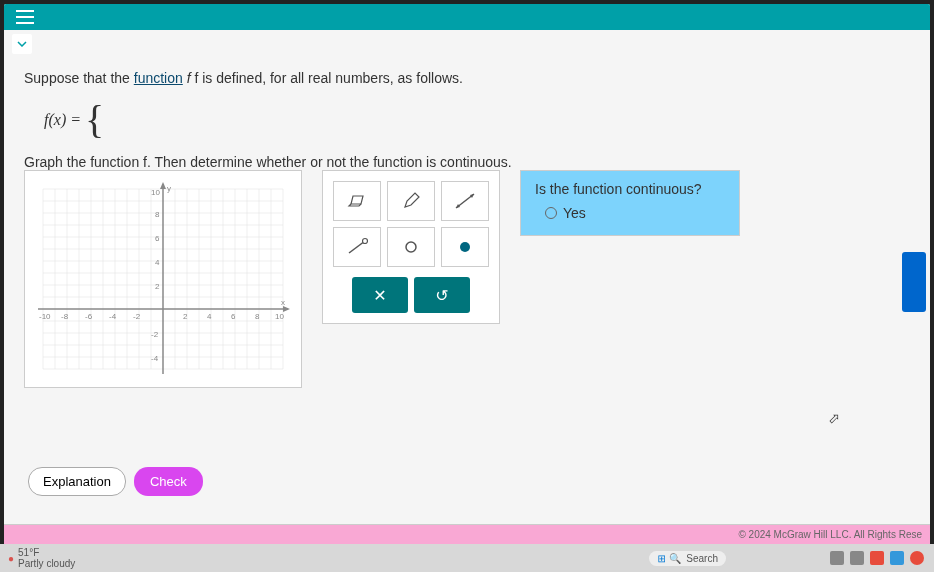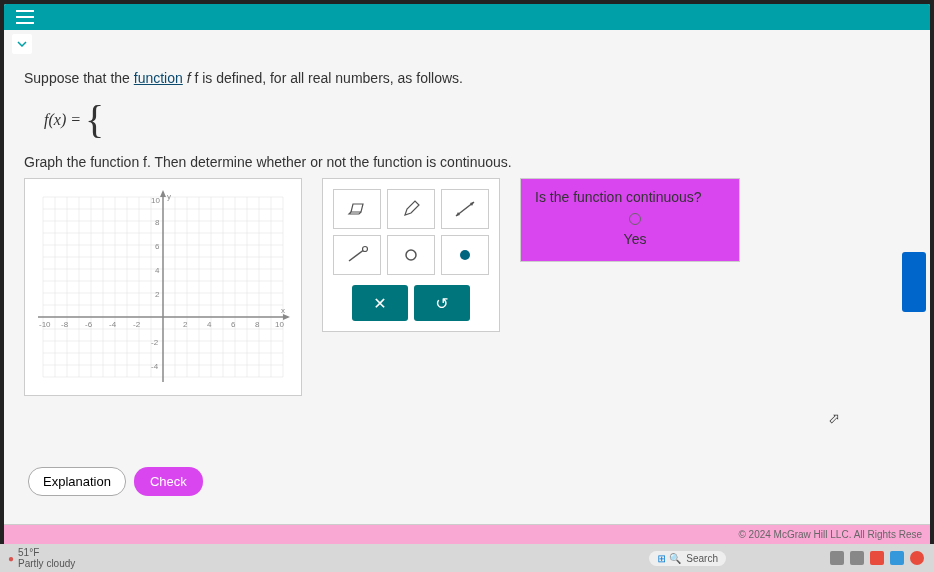--- a/index.html
+++ b/index.html
@@ -8,33 +8,33 @@
     .header { background: #00a0a8; color: white; padding: 6px 12px; display: flex; align-items: center; gap: 10px; font-size: 12px; font-weight: bold; }
     .menu-icon { width: 18px; height: 14px; display: flex; flex-direction: column; justify-content: space-between; cursor: pointer; }
     .menu-icon span { height: 2px; background: white; display: block; }
     .collapse-btn { width: 20px; height: 20px; background: white; color: #00a0a8; display: flex; align-items: center; justify-content: center; margin: 4px 8px; cursor: pointer; border-radius: 2px; font-size: 12px; }
     .content { padding: 12px 20px; color: #333; }
     .problem-text { font-size: 14px; margin-bottom: 14px; }
     .underline-link { text-decoration: underline; color: #0c4a6e; }
     .formula { margin: 10px 0 14px 20px; font-family: 'Times New Roman', serif; font-size: 16px; font-style: italic; display: flex; align-items: center; }
     .brace { font-size: 40px; font-style: normal; margin: 0 4px; line-height: 1; }
     .pieces { display: flex; flex-direction: column; gap: 4px; font-size: 15px; }
-    .instruction { font-size: 14px; margin-bottom: 8px; }
+    .instruction { font-size: 14px; margin-bottom: 0; }
     .work-area { display: flex; gap: 20px; align-items: flex-start; }
     .graph-box { border: 1px solid #ccc; padding: 8px; background: white; }
     .graph { width: 260px; height: 200px; position: relative; }
     .graph svg { width: 100%; height: 100%; }
     .tool-panel { border: 1px solid #ccc; background: white; padding: 10px; }
     .tool-grid { display: grid; grid-template-columns: repeat(3, 48px); gap: 6px; margin-bottom: 10px; }
     .tool-btn { width: 48px; height: 40px; border: 1px solid #ccc; background: white; display: flex; align-items: center; justify-content: center; cursor: pointer; font-size: 16px; }
     .tool-actions { display: flex; gap: 6px; justify-content: center; }
     .action-btn { width: 56px; height: 36px; background: #00757b; color: white; border: none; display: flex; align-items: center; justify-content: center; cursor: pointer; font-size: 16px; border-radius: 3px; }
-    .question-box { border: 1px solid #ccc; background: #d946ef; padding: 10px 14px; font-size: 14px; min-width: 220px; }
+    .question-box { border: 1px solid #ccc; background: #7dd3fc; padding: 10px 14px; font-size: 14px; min-width: 220px; }
     .question-box .q-title { margin-bottom: 8px; }
-    .radio-opt { display: flex; align-items: center; gap: 6px; margin: 4px 0 4px 10px; cursor: pointer; flex-direction: column; }
+    .radio-opt { display: flex; align-items: center; gap: 6px; margin: 4px 0 4px 10px; cursor: pointer; }
     .radio-circle { width: 12px; height: 12px; border: 1.5px solid #666; border-radius: 50%; }
     .side-btn { position: absolute; right: 4px; top: 248px; width: 24px; height: 60px; background: #0066cc; border-radius: 3px; }
     .bottom-buttons { position: absolute; bottom: 40px; left: 24px; display: flex; gap: 8px; }
     .exp-btn { padding: 6px 14px; border: 1px solid #aaa; border-radius: 14px; background: white; font-size: 13px; cursor: pointer; }
     .check-btn { padding: 6px 16px; border: none; border-radius: 14px; background: #d946ef; color: white; font-size: 13px; font-weight: normal; cursor: pointer; }
     .footer-bar { position: absolute; bottom: 28px; left: 4px; right: 4px; background: #f9a8d4; padding: 4px 8px; font-size: 10px; color: #666; text-align: right; border-top: 1px solid #ccc; }
     .taskbar { position: absolute; bottom: 0; left: 0; right: 0; height: 28px; background: #d8d8d8; display: flex; align-items: center; padding: 0 8px; gap: 12px; font-size: 10px; color: #555; }
     .weather { display: flex; align-items: center; gap: 4px; }
     .search-box { display: flex; align-items: center; gap: 4px; background: #eee; padding: 2px 8px; border-radius: 10px; margin-left: auto; margin-right: 200px; }
     .tray-icons { display: flex; gap: 6px; align-items: center; position: absolute; right: 10px; }

